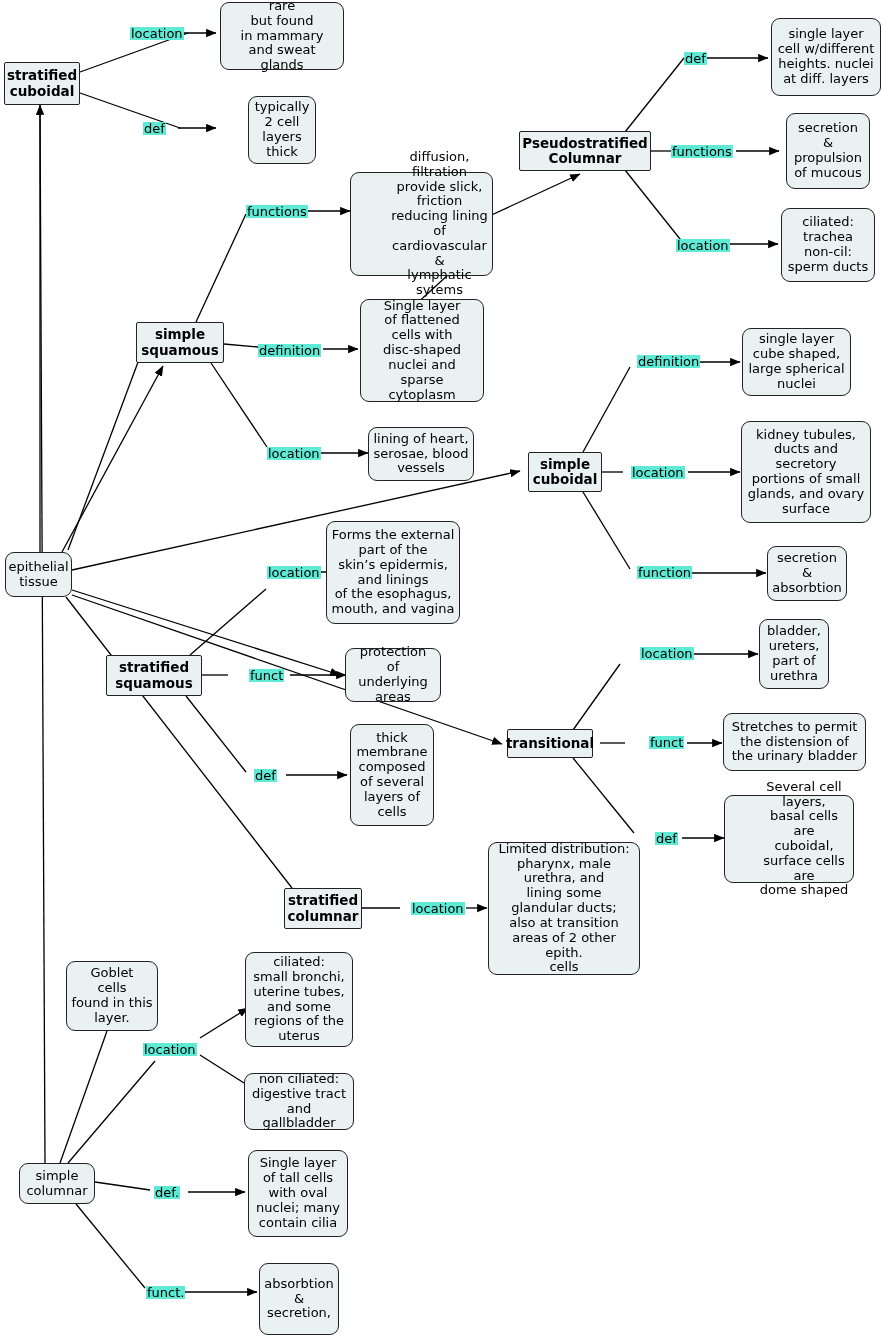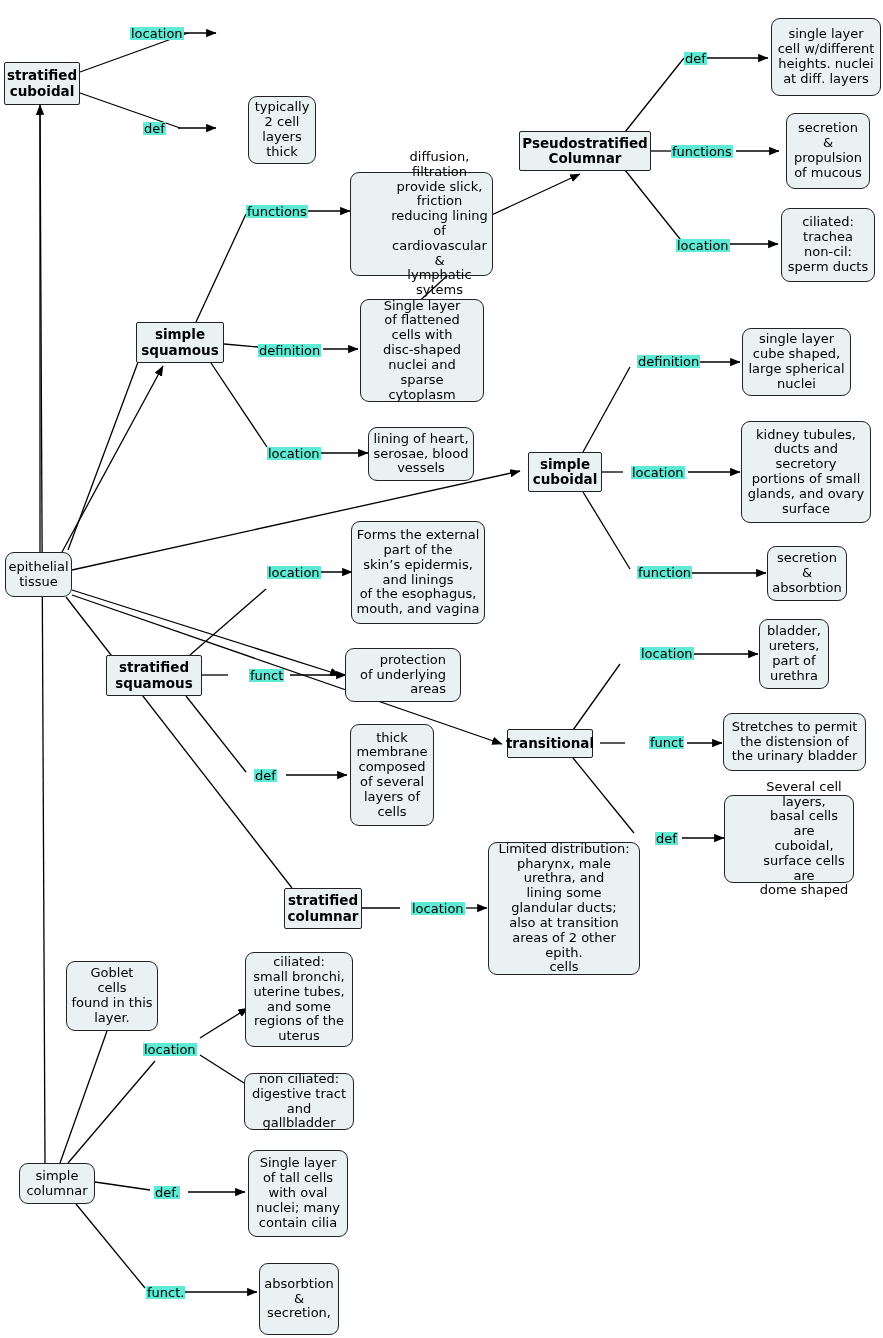--- a/index.html
+++ b/index.html
@@ -140,20 +140,24 @@
       <path d="M72,570 L520,471" marker-end="url(#arrow)"></path>
       <path d="M72,590 L340,675" marker-end="url(#arrow)"></path>
       <path d="M72,595 L502,744" marker-end="url(#arrow)"></path>
       <path d="M66,597 L292,888"></path>
     </g>
   </svg>
 
   <div class="node concept" style="left:4px; top:62px; width:76px; height:43px;">stratified
 cuboidal</div>
 
+  <div class="node leaf" style="left:220px; top:2px; width:124px; height:68px;">rare
+but found
+in mammary
+and sweat glands</div>
 
   <div class="node leaf" style="left:248px; top:96px; width:68px; height:68px;">typically
 2 cell
 layers
 thick</div>
 
   <div class="node concept" style="left:519px; top:131px; width:132px; height:40px;">Pseudostratified
 Columnar</div>
 
   <div class="node leaf" style="left:771px; top:18px; width:110px; height:78px;">single layer
@@ -207,28 +211,28 @@
 glands, and ovary
 surface</div>
 
   <div class="node leaf" style="left:767px; top:546px; width:80px; height:55px;">secretion
 &amp;
 absorbtion</div>
 
   <div class="node concept" style="left:106px; top:655px; width:96px; height:41px;">stratified
 squamous</div>
 
-  <div class="node leaf" style="left:326px; top:521px; width:134px; height:103px;margin-left:25px;">Forms the external
+  <div class="node leaf" style="left:326px; top:521px; width:134px; height:103px;">Forms the external
 part of the
 skin’s epidermis,
 and linings
 of the esophagus,
 mouth, and vagina</div>
 
-  <div class="node leaf" style="left:345px; top:648px; width:116px; height:54px;text-align:right;">protection
+  <div class="node leaf" style="left:345px; top:648px; width:96px; height:54px;">protection
 of underlying
 areas</div>
 
   <div class="node leaf" style="left:350px; top:724px; width:84px; height:102px;">thick
 membrane
 composed
 of several
 layers of
 cells</div>
 

